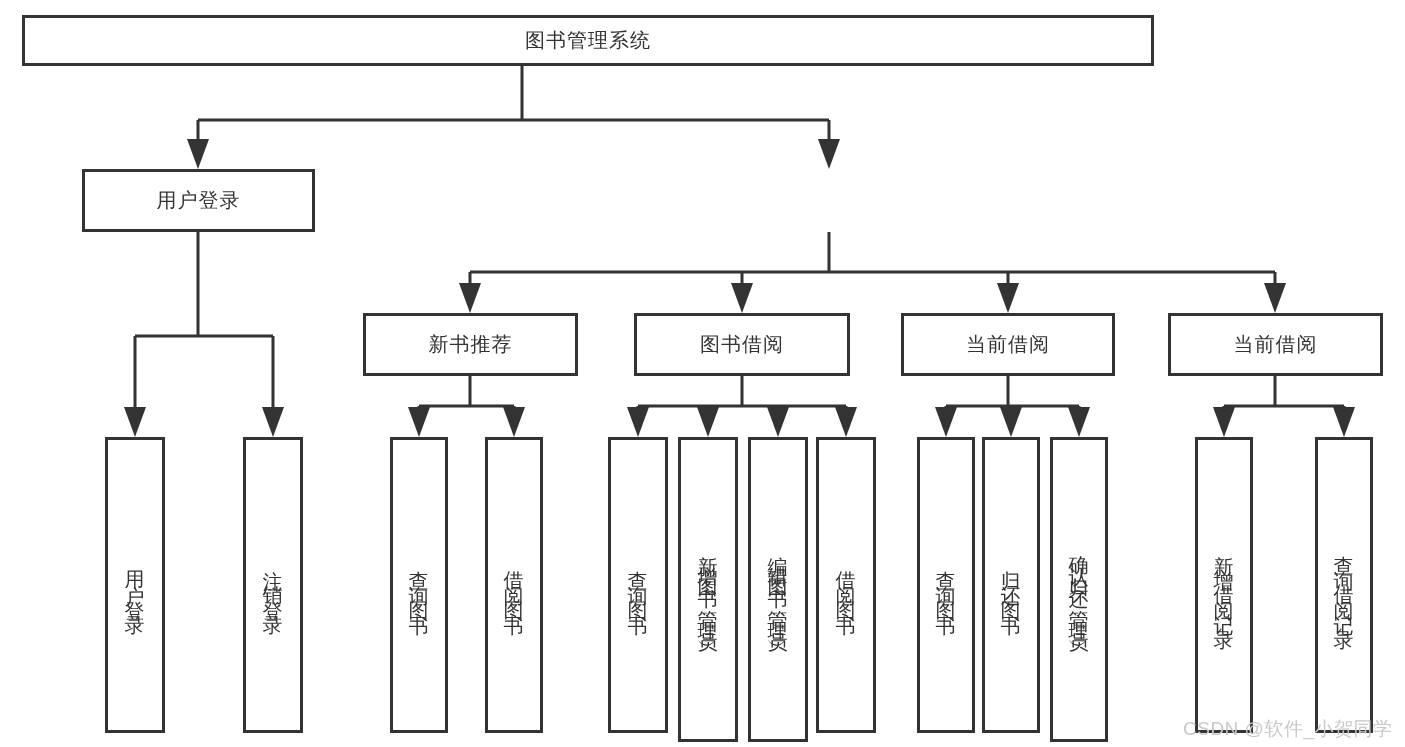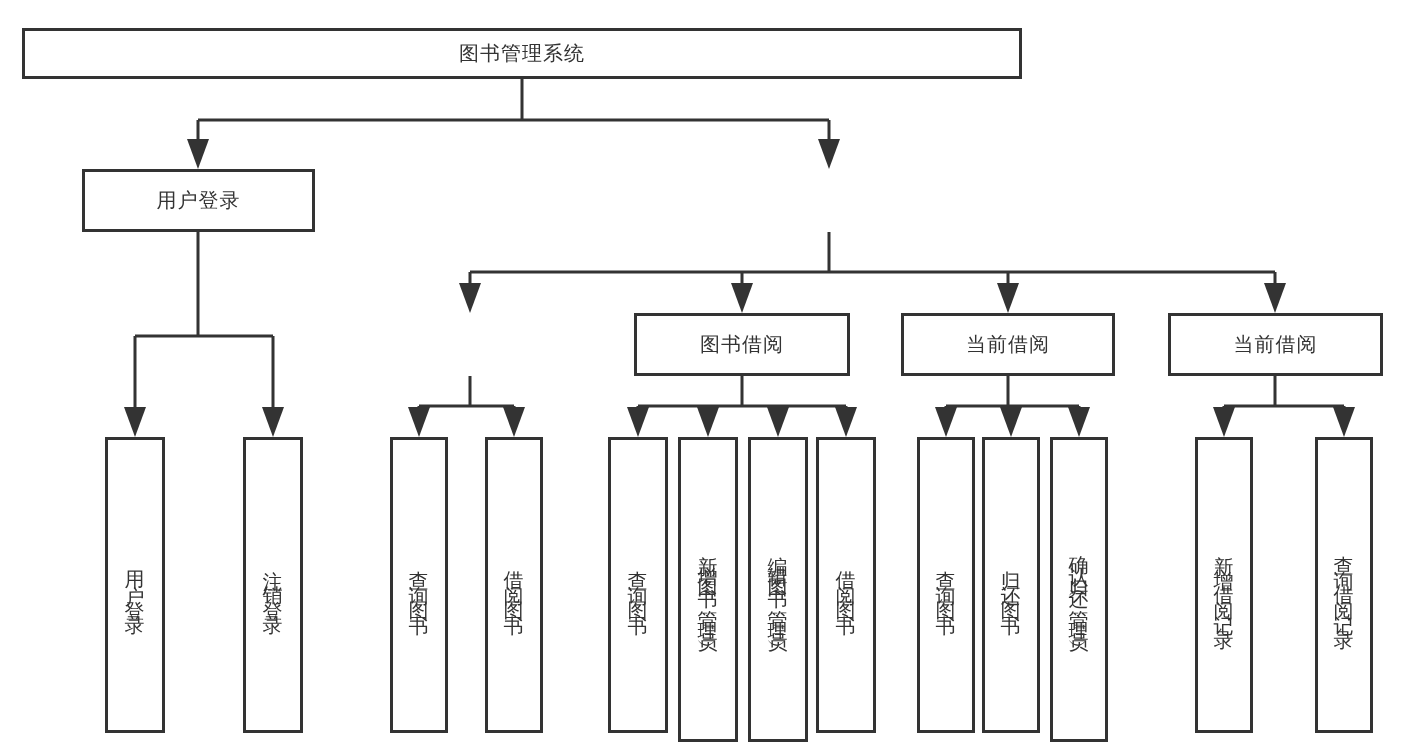--- a/index.html
+++ b/index.html
@@ -113,28 +113,31 @@
       <polygon points="1000,407 1022,407 1011,437"></polygon>
       <polygon points="1068,407 1090,407 1079,437"></polygon>
     </g>
     <g>
       <path d="M1275 376 V406 M1224 406 H1344 M1224 406 V409 M1344 406 V409"></path>
       <polygon points="1213,407 1235,407 1224,437"></polygon>
       <polygon points="1333,407 1355,407 1344,437"></polygon>
     </g>
   </svg>
 
-  <div class="node h" style="left:22px; top:15px; width:1000px; height:51px;margin-top:13px;">
+  <div class="node h" style="left:22px; top:15px; width:1132px; height:51px;">
     <span>图书管理系统</span>
   </div>
 
   <div class="node h" style="left:82px; top:169px; width:233px; height:63px;">
     <span>用户登录</span>
   </div>
 
+  <div class="node h" style="left:363px; top:313px; width:215px; height:63px;">
+    <span>新书推荐</span>
+  </div>
   <div class="node h" style="left:634px; top:313px; width:216px; height:63px;">
     <span>图书借阅</span>
   </div>
   <div class="node h" style="left:901px; top:313px; width:214px; height:63px;">
     <span>当前借阅</span>
   </div>
   <div class="node h" style="left:1168px; top:313px; width:215px; height:63px;">
     <span>当前借阅</span>
   </div>
 
@@ -175,14 +178,15 @@
     <span class="vtext">确认归还（管理员）</span>
   </div>
 
   <div class="node" style="left:1195px; top:437px; width:58px; height:296px;">
     <span class="vtext">新增借阅记录</span>
   </div>
   <div class="node" style="left:1315px; top:437px; width:58px; height:296px;">
     <span class="vtext">查询借阅记录</span>
   </div>
 
+  <div class="watermark">CSDN @软件_小贺同学</div>
 
 </div>
 
 </body></html>

